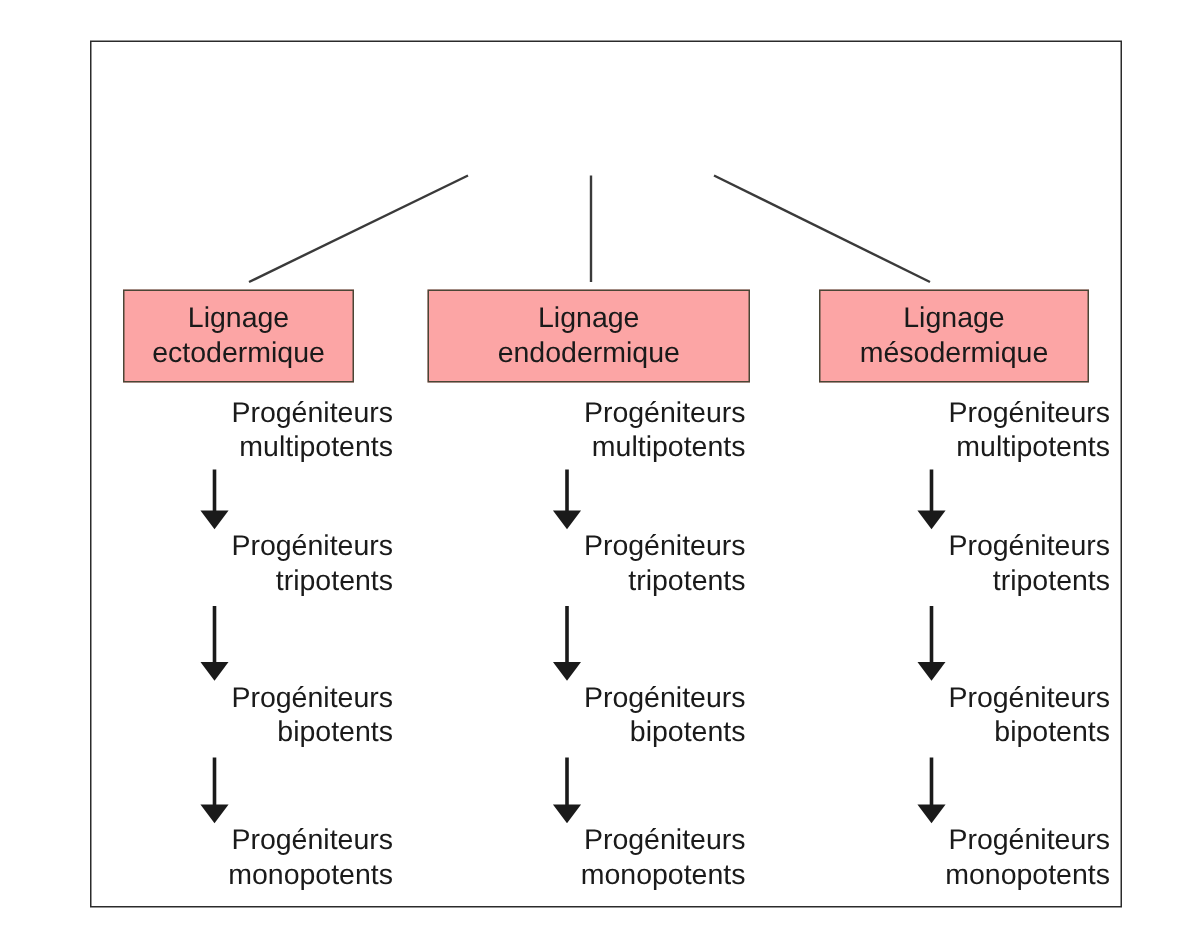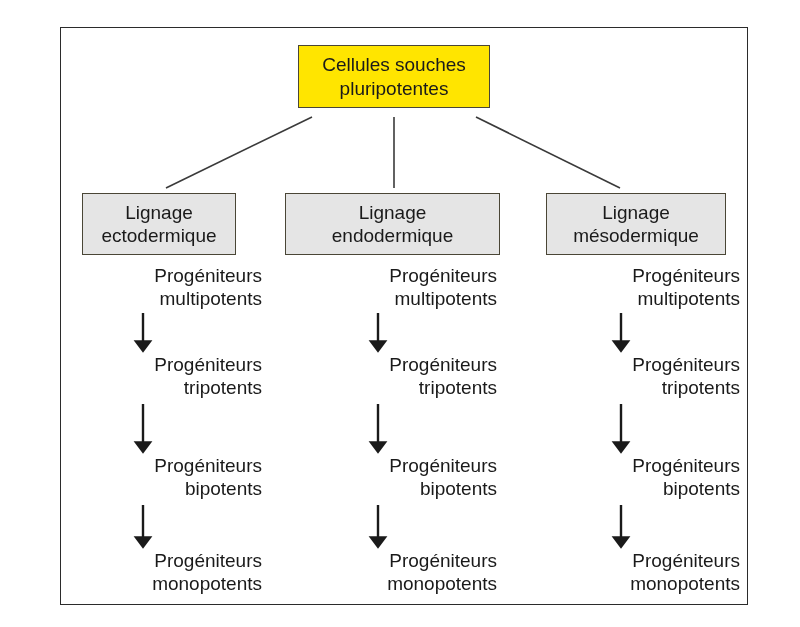--- a/index.html
+++ b/index.html
@@ -59,21 +59,21 @@
   .box-root {
     left: 298px;
     top: 45px;
     width: 192px;
     height: 63px;
     background: #FFE500;
     font-size: 19px;
   }
 
   .box-lineage {
-    background: #e5e5e5;
+    background: #fca5a5;
     font-size: 19px;
     height: 62px;
     top: 193px;
   }
   .box-lineage.col0 { left: 82px;  width: 154px; }
   .box-lineage.col1 { left: 285px; width: 215px; }
   .box-lineage.col2 { left: 546px; width: 180px; }
 
   
   .stage {
@@ -123,22 +123,20 @@
       <line x1="378" y1="313" x2="378" y2="348"></line>
       <line x1="378" y1="404" x2="378" y2="449"></line>
       <line x1="378" y1="505" x2="378" y2="544"></line>
 
       <line x1="621" y1="313" x2="621" y2="348"></line>
       <line x1="621" y1="404" x2="621" y2="449"></line>
       <line x1="621" y1="505" x2="621" y2="544"></line>
     </g>
   </svg>
 
-  <div class="box box-root">Cellules souches
-pluripotentes</div>
 
   <div class="box box-lineage col0">Lignage
 ectodermique</div>
   <div class="box box-lineage col1">Lignage
 endodermique</div>
   <div class="box box-lineage col2">Lignage
 mésodermique</div>
 
   <div class="stage c0 r0">Progéniteurs
 multipotents</div>

